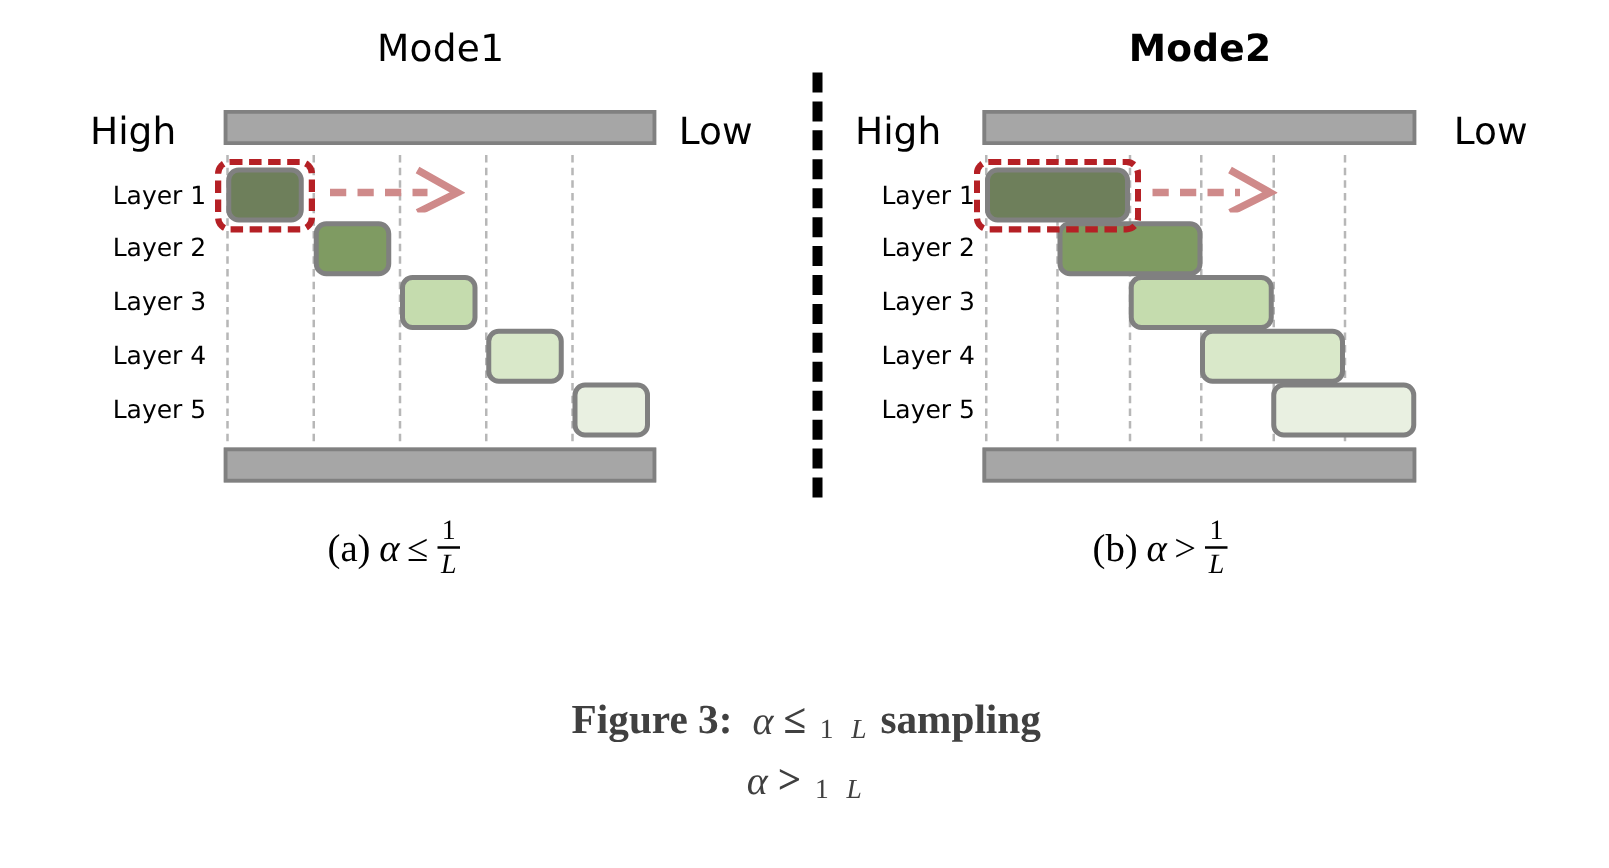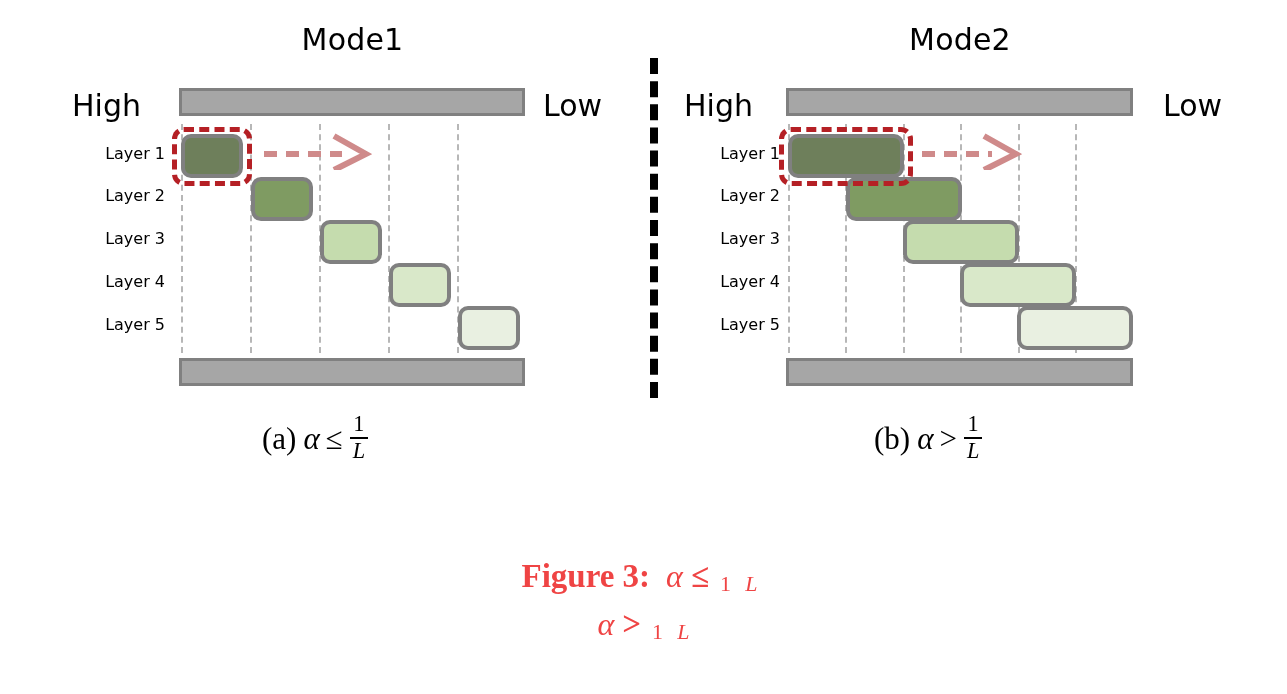--- a/index.html
+++ b/index.html
@@ -37,21 +37,21 @@
   .side-label {
     position: absolute;
     font-family: "DejaVu Sans", sans-serif;
     font-size: 30px;
     color: #000000;
     white-space: nowrap;
   }
   .layer-label {
     position: absolute;
     font-family: "DejaVu Sans", sans-serif;
-    font-size: 16px;
+    font-size: 20px;
     color: #000000;
     white-space: nowrap;
     text-align: right;
   }
 
   
   .spectrum-bar {
     position: absolute;
     background: #a6a6a6;
     border: 3px solid #808080;
@@ -146,21 +146,21 @@
   
   #figure-caption {
     position: absolute;
     left: 40px;
     top: 552px;
     width: 1210px;
     font-family: "Liberation Serif", serif;
     font-weight: bold;
     font-size: 33px;
     line-height: 48px;
-    color: #ef4444;
+    color: #404040;
     text-align: center;
   }
   .cap-line {
     display: flex;
     align-items: center;
     justify-content: center;
     white-space: nowrap;
     height: 48px;
   }
   .cap-line > span { display: inline-block; }
@@ -252,21 +252,21 @@
         <span class="bar-line"></span>
         <span class="den">L</span>
       </span>
     </div>
   </div>
 
   <div class="divider" style="left:650px; top:58px; height:340px;"></div>
 
   <div>
 
-    <div class="panel-title" style="left:787px; top:22px; width:346px;">Mode2</div>
+    <div class="panel-title" style="left:787px; top:22px; width:346px;font-weight:bold;">Mode2</div>
 
     <div class="side-label" style="left:684px; top:88px;">High</div>
     <div class="side-label" style="left:1163px; top:88px;">Low</div>
 
     <div class="spectrum-bar" style="left:786px; top:88px; width:347px; height:28px;"></div>
 
     <div class="gridline" style="left:788px; top:124px; height:229px;"></div>
     <div class="gridline" style="left:845px; top:124px; height:229px;"></div>
     <div class="gridline" style="left:903px; top:124px; height:229px;"></div>
     <div class="gridline" style="left:960px; top:124px; height:229px;"></div>
@@ -316,20 +316,21 @@
       <span class="cap-alpha">α</span>
       <span class="cap-sp"></span>
       <span>≤</span>
       <span class="cap-sp"></span>
       <span class="cap-frac">
         <span class="num">1</span>
         <span class="bar-line"></span>
         <span class="den">L</span>
       </span>
       <span class="cap-sp"></span>
+      <span>sampling</span>
     </div>
     <div class="cap-line">
       <span class="cap-sp"></span>
       <span class="cap-alpha">α</span>
       <span class="cap-sp"></span>
       <span>&gt;</span>
       <span class="cap-sp"></span>
       <span class="cap-frac">
         <span class="num">1</span>
         <span class="bar-line"></span>

